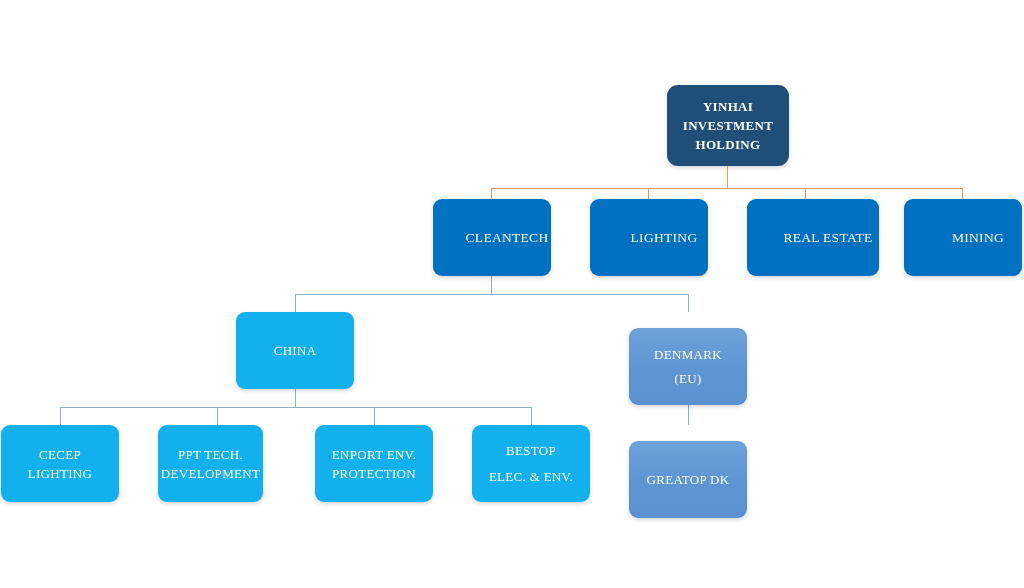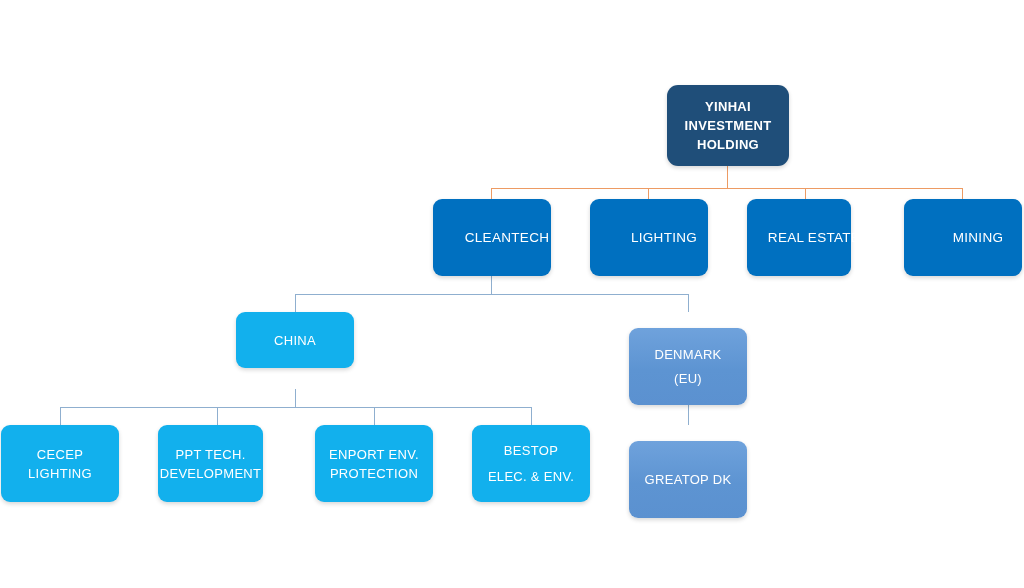--- a/index.html
+++ b/index.html
@@ -37,21 +37,21 @@
     align-items: center;
     justify-content: center;
     text-align: center;
     color: #ffffff;
     border-radius: 9px;
     box-sizing: border-box;
     letter-spacing: 0.3px;
     box-shadow: 0 2px 4px rgba(0,0,0,0.16);
     padding: 2px 6px;
   }
-  .node .line { display: block; white-space: nowrap; }
+  .node .line { display: block; white-space: nowrap; font-family: Liberation Serif, serif; }
 
   
   .node.root {
     background: #1F4E79;
     font-size: 13px;
     line-height: 19px;
     font-weight: bold;
     border-radius: 11px;
   }
 
@@ -112,29 +112,29 @@
   </div>
 
   <div class="node division" style="left:433px; top:199px; width:118px; height:77px;">
     <span class="line">CLEANTECH</span>
   </div>
 
   <div class="node division" style="left:590px; top:199px; width:118px; height:77px;">
     <span class="line">LIGHTING</span>
   </div>
 
-  <div class="node division" style="left:747px; top:199px; width:104px; height:77px;">
+  <div class="node division" style="left:747px; top:199px; width:132px; height:77px;">
     <span class="line">REAL ESTATE</span>
   </div>
 
   <div class="node division" style="left:904px; top:199px; width:118px; height:77px;">
     <span class="line">MINING</span>
   </div>
 
-  <div class="node cyan" style="left:236px; top:312px; width:118px; height:56px;">
+  <div class="node cyan" style="left:236px; top:312px; width:118px; height:77px;">
     <span class="line">CHINA</span>
   </div>
 
   <div class="node steel" style="left:629px; top:312px; width:118px; height:77px;">
     <span class="line">DENMARK</span>
     <span class="line">(EU)</span>
   </div>
 
   <div class="node cyan" style="left:1px; top:425px; width:118px; height:77px;">
     <span class="line">CECEP</span>

